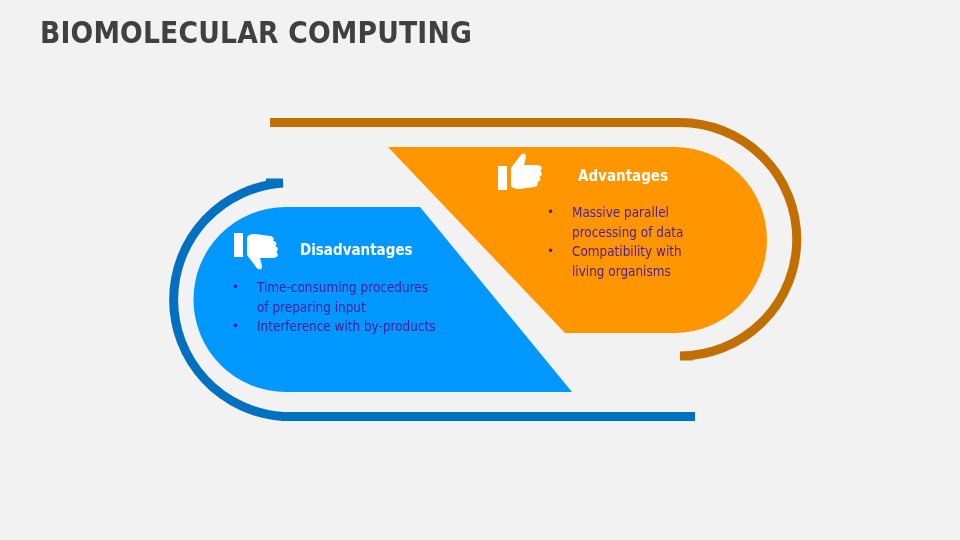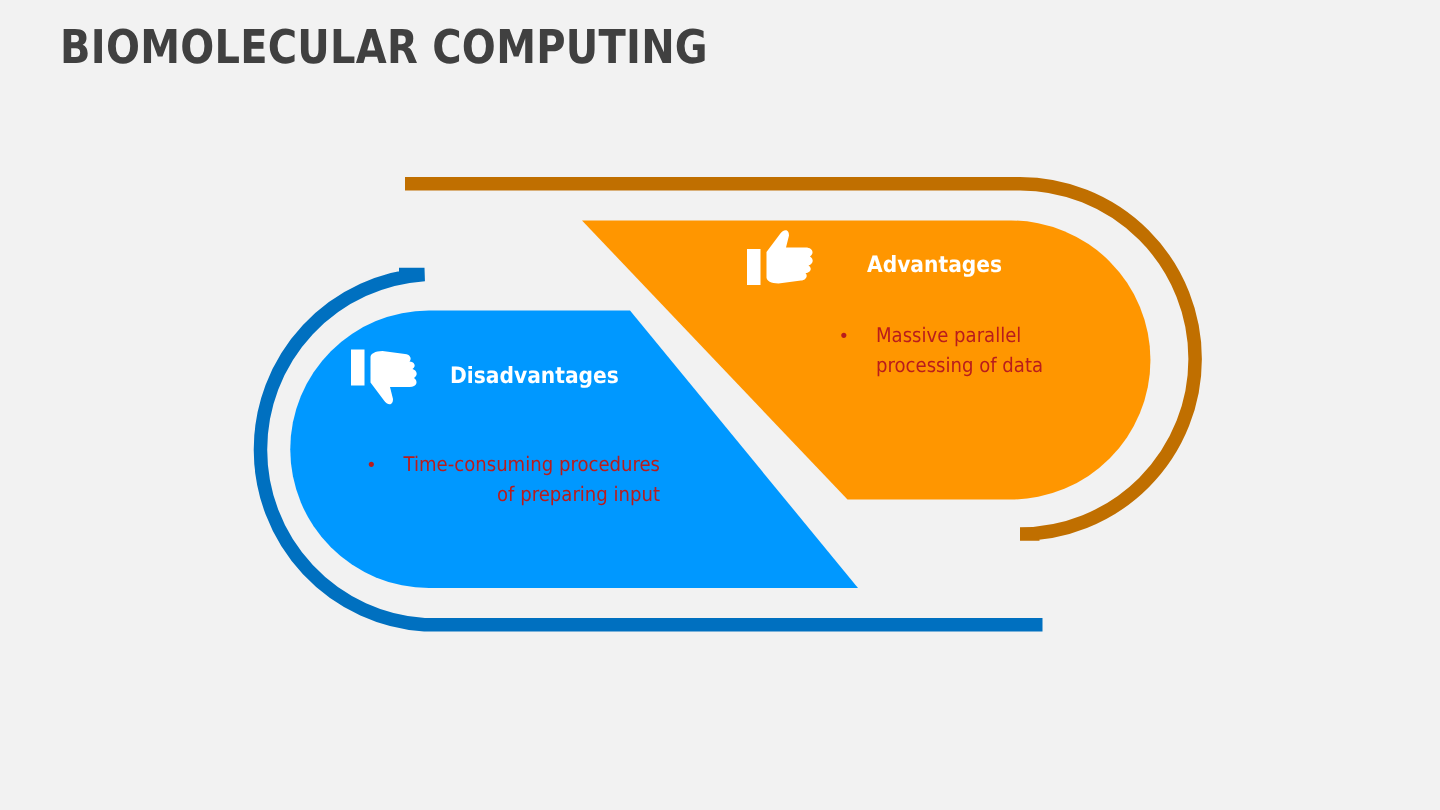--- a/index.html
+++ b/index.html
@@ -17,22 +17,22 @@
       transform: scaleX(0.86); transform-origin: left top;
     }
     svg.shapes { position: absolute; left: 0; top: 0; }
     .icon { position: absolute; }
     .heading {
       position: absolute; color: #ffffff; font-weight: bold; font-size: 15px;
       font-family: "DejaVu Sans", sans-serif;
       transform: scaleX(0.9); transform-origin: left top;
     }
     ul.points {
-      position: absolute; margin: 16px; padding: 0; list-style: none;
-      color: #b91c1c; font-size: 13.4px; line-height: 19.5px;
+      position: absolute; margin: 4px; padding: 0; list-style: none;
+      color: #4c1d95; font-size: 13.4px; line-height: 19.5px;
       font-family: "DejaVu Sans", sans-serif;
     }
     ul.points li { position: relative; padding-left: 27px; }
     ul.points li::before {
       content: "•"; position: absolute; left: 2px; top: 0; font-size: 12px;
     }
     ul.points li span { display: inline-block; transform: scaleX(0.9); transform-origin: left top; white-space: pre-line; }
   </style>
 </head>
 <body>
@@ -51,25 +51,28 @@
 </svg>
 
 <svg class="icon" style="left:498px; top:152px;" width="46" height="40" viewBox="0 0 46 40">
   <rect x="0" y="14" width="9" height="24" fill="#ffffff"></rect>
   <path d="M13 16 L22 4 C24 1 28 0 28 5 L26 13 H39 C44 13 45 17 42 19 C45 21 44 24 41 25 C44 27 42 30 39 30 C41 32 39 35 36 35 L21 37 C16 37 13 35 13 33 Z" fill="#ffffff"></path>
 </svg>
 <div class="heading" style="left:578px; top:167px;">Advantages</div>
 <ul class="points" style="left:541px; top:199px;">
   <li><span>Massive parallel
 processing of data</span></li>
+  <li><span>Compatibility with
+living organisms</span></li>
 </ul>
 
 <svg class="icon" style="left:234px; top:231px;" width="46" height="40" viewBox="0 0 46 40">
   <g transform="translate(0,40) scale(1,-1)">
     <rect x="0" y="14" width="9" height="24" fill="#ffffff"></rect>
     <path d="M13 16 L22 4 C24 1 28 0 28 5 L26 13 H39 C44 13 45 17 42 19 C45 21 44 24 41 25 C44 27 42 30 39 30 C41 32 39 35 36 35 L21 37 C16 37 13 35 13 33 Z" fill="#ffffff"></path>
   </g>
 </svg>
 <div class="heading" style="left:300px; top:241px;">Disadvantages</div>
-<ul class="points" style="left:226px; top:285px;text-align:right;">
+<ul class="points" style="left:226px; top:274px;">
   <li><span>Time-consuming procedures
 of preparing input</span></li>
+  <li><span>Interference with by-products</span></li>
 </ul>
 
 </body></html>

